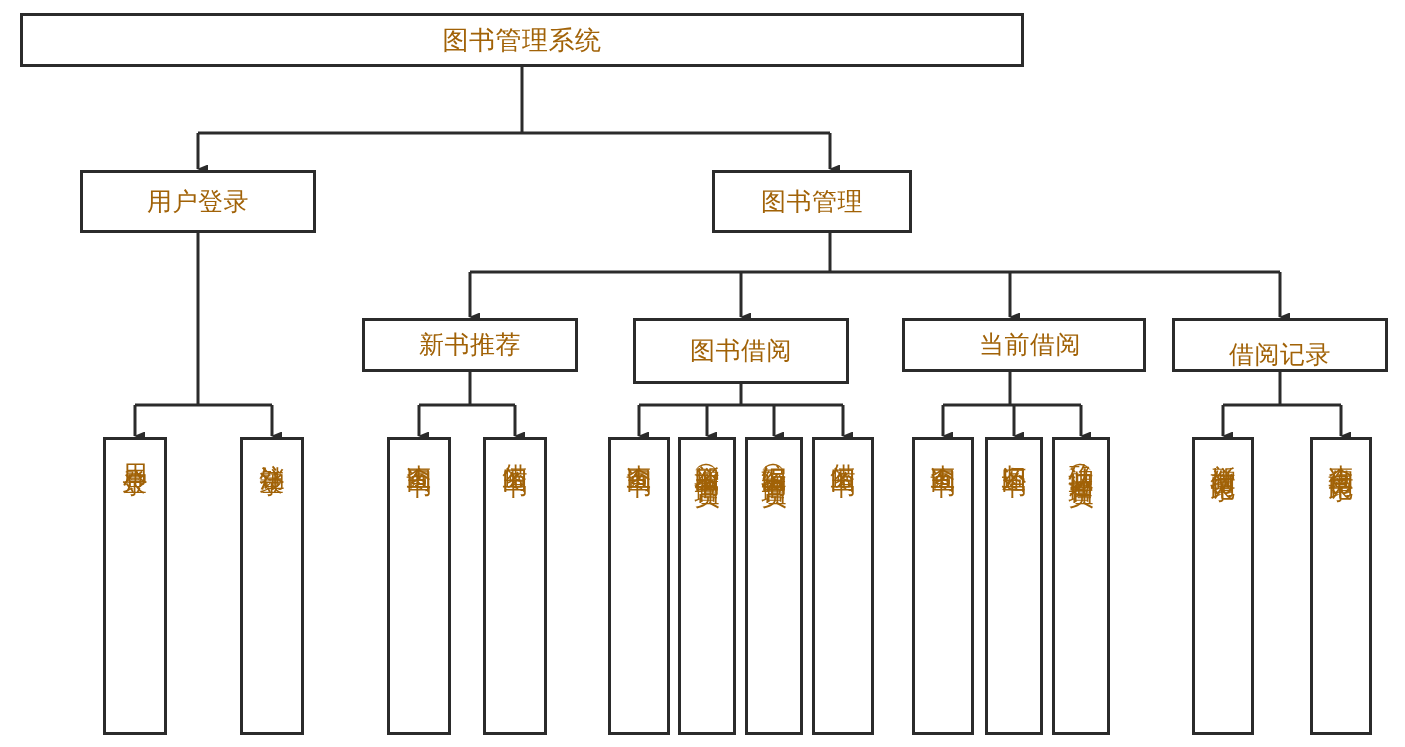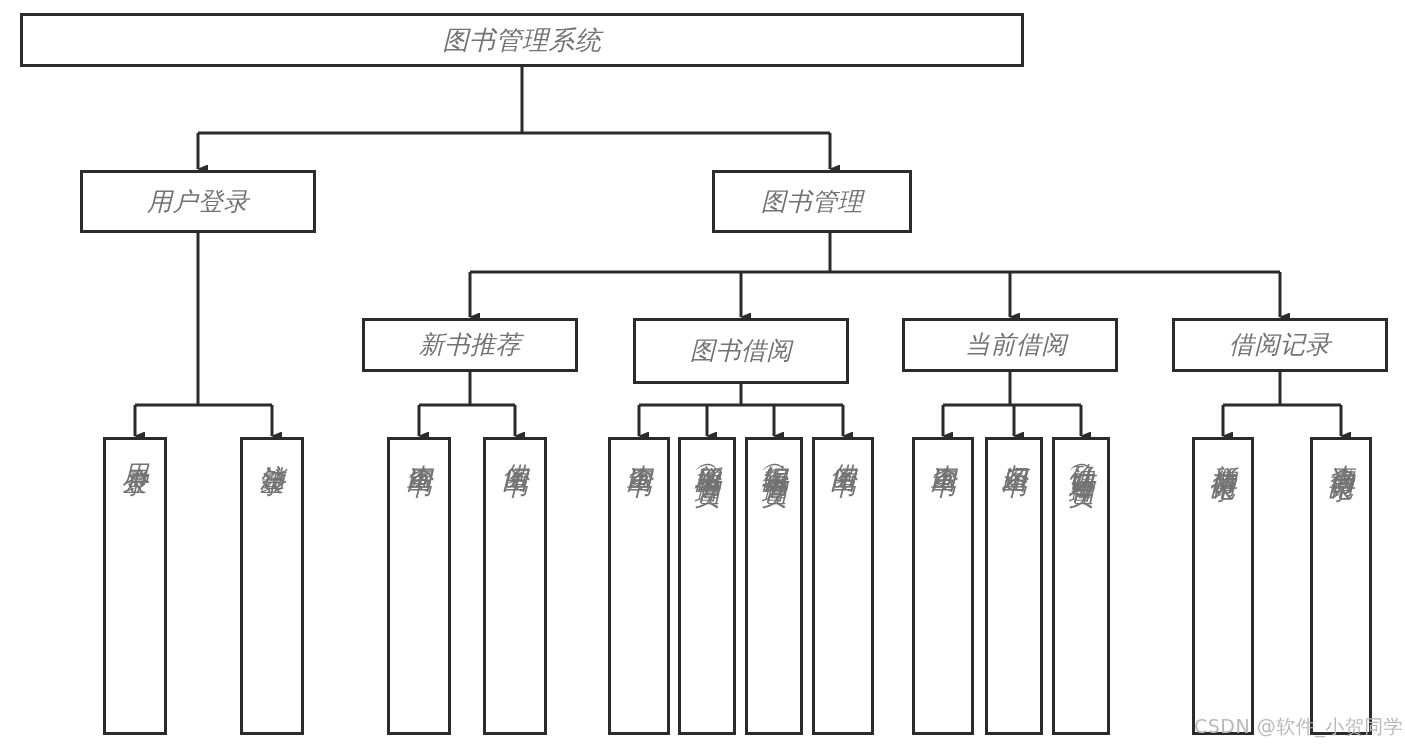--- a/index.html
+++ b/index.html
@@ -25,22 +25,21 @@
     height: 747px;
   }
   .node {
     position: absolute;
     box-sizing: border-box;
     border: 3px solid #2b2b2b;
     background: #ffffff;
     display: flex;
     align-items: center;
     justify-content: center;
-    color: #737373;
-    font-style: italic;
+    color: #a16207;
   }
   .node .label {
     display: block;
     text-align: center;
     line-height: 1.18;
   }
   .node.horizontal .label {
     writing-mode: horizontal-tb;
     font-size: 25px;
     letter-spacing: 0.5px;
@@ -122,24 +121,24 @@
       </div>
       <div class="node horizontal" style="left: 712px; top: 170px; width: 200px; height: 63px;">
         <span class="label">图书管理</span>
       </div>
       <div class="node horizontal" style="left: 362px; top: 318px; width: 216px; height: 54px; align-items: center;">
         <span class="label">新书推荐</span>
       </div>
       <div class="node horizontal" style="left: 633px; top: 318px; width: 216px; height: 66px;">
         <span class="label">图书借阅</span>
       </div>
-      <div class="node horizontal" style="left: 902px; top: 318px; width: 216px; height: 54px; padding-left: 12px;">
+      <div class="node horizontal" style="left: 902px; top: 318px; width: 244px; height: 54px; padding-left: 12px;">
         <span class="label">当前借阅</span>
       </div>
-      <div class="node horizontal" style="left: 1172px; top: 318px; width: 216px; height: 54px;">
+      <div class="node horizontal" style="left: 1172px; top: 318px; width: 216px; height: 54px; align-items: flex-end;">
         <span class="label">借阅记录</span>
       </div>
       <div class="node vertical" style="left: 103px; top: 437px; width: 64px; height: 298px;">
         <span class="label">用户登录</span>
       </div>
       <div class="node vertical" style="left: 240px; top: 437px; width: 64px; height: 298px;">
         <span class="label">注销登录</span>
       </div>
       <div class="node vertical" style="left: 387px; top: 437px; width: 64px; height: 298px;">
         <span class="label">查询图书</span>
@@ -169,14 +168,13 @@
         <span class="label">确认归还（管理员）</span>
       </div>
       <div class="node vertical" style="left: 1192px; top: 437px; width: 62px; height: 298px;">
         <span class="label">新增借阅记录</span>
       </div>
       <div class="node vertical" style="left: 1310px; top: 437px; width: 62px; height: 298px;">
         <span class="label">查询借阅记录</span>
       </div>
     </div>
 
-  <div class="watermark" style="left: 1194px; top: 714px;">CSDN @软件_小贺同学</div>
 </div>
 
 </body></html>

